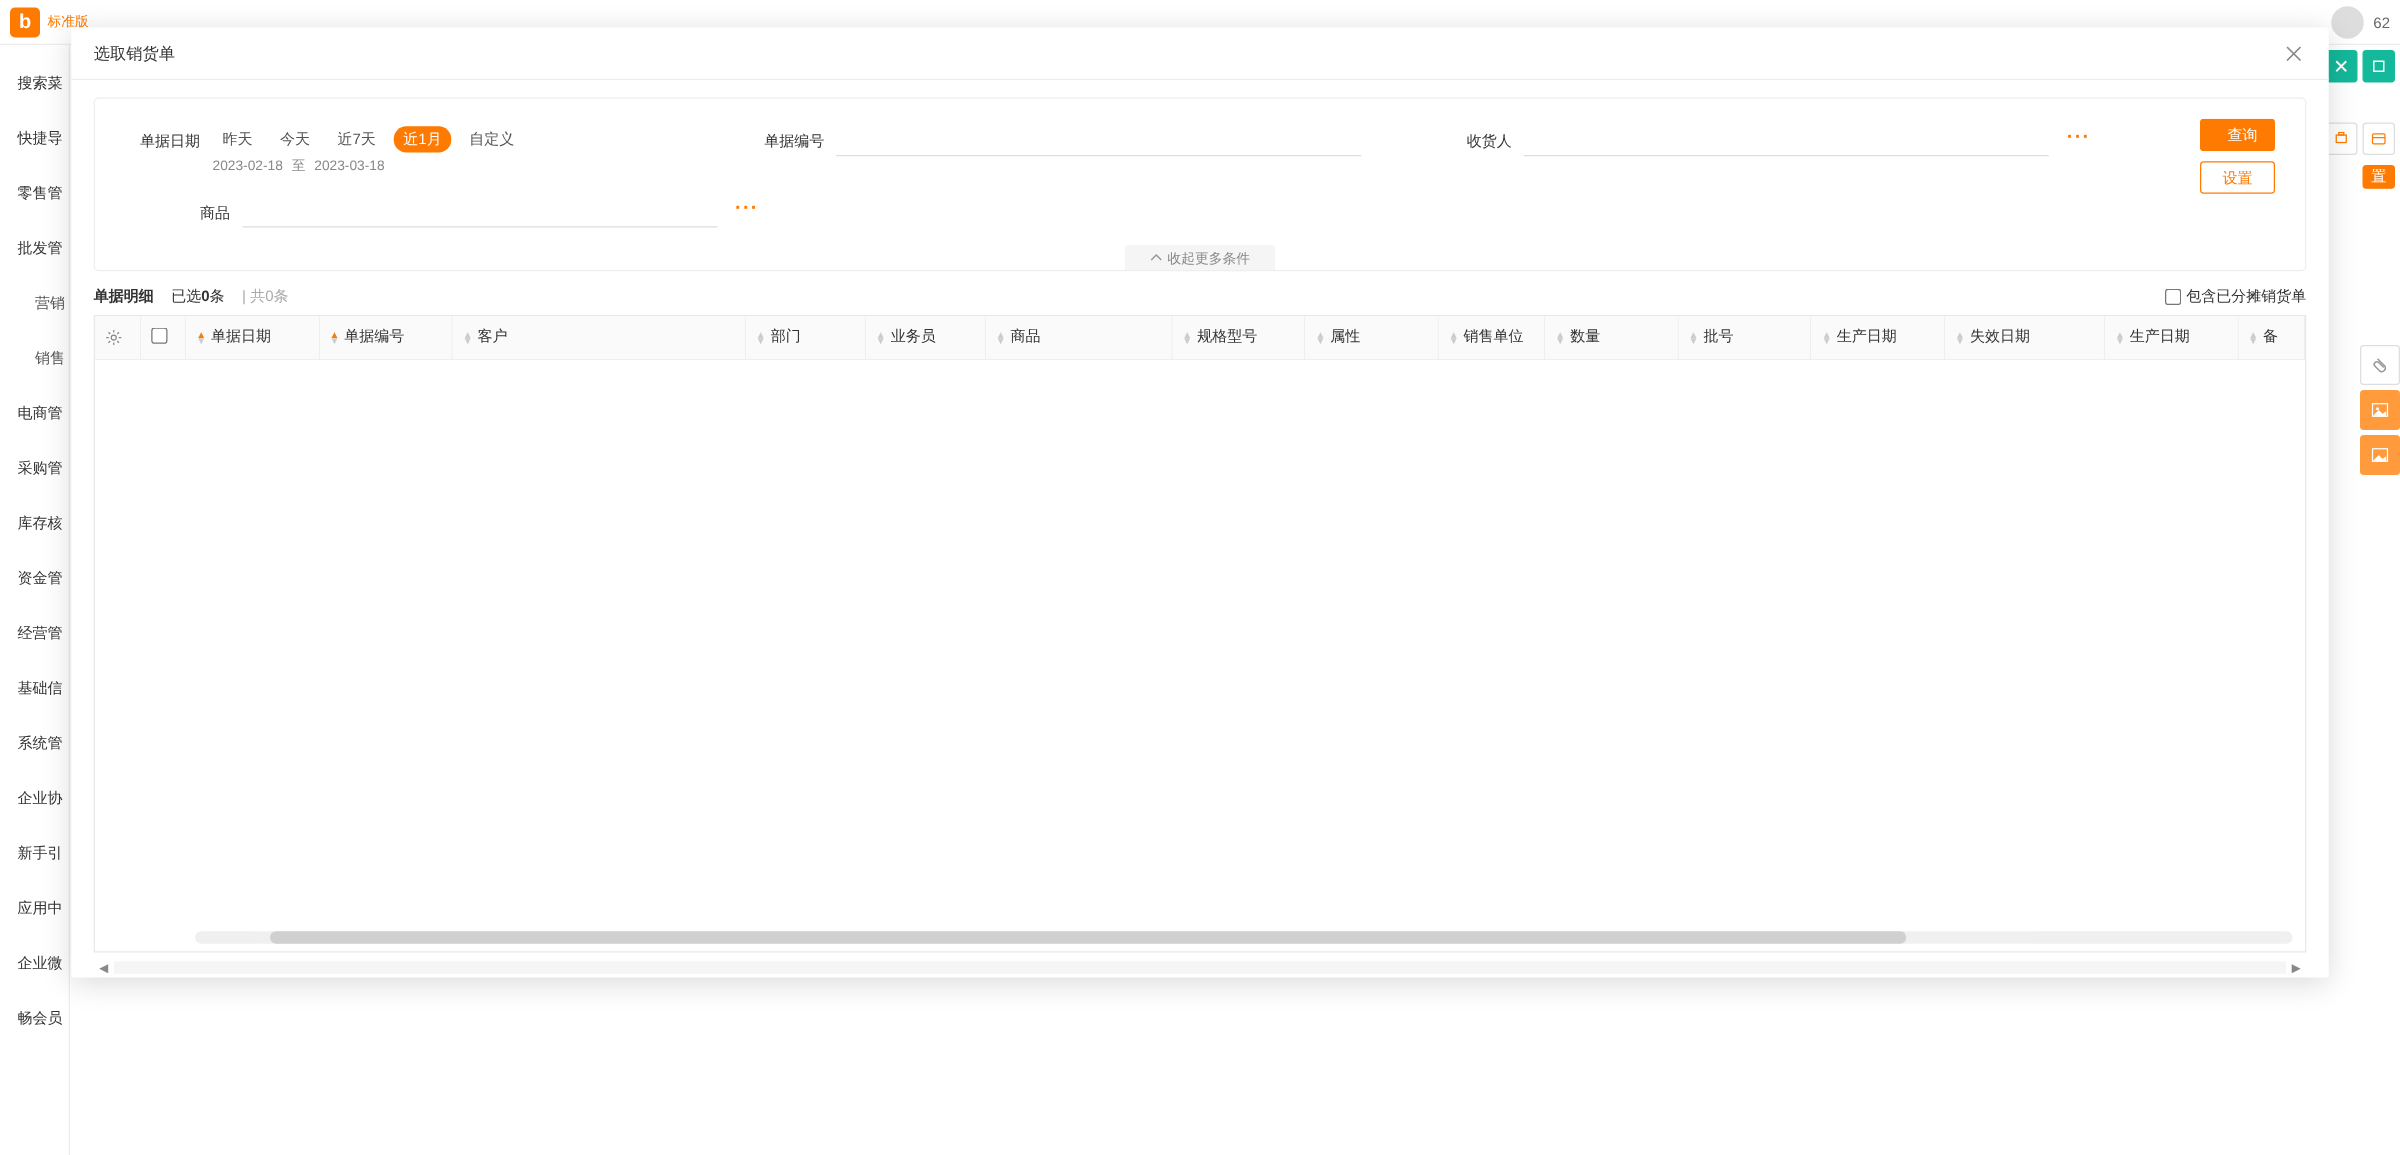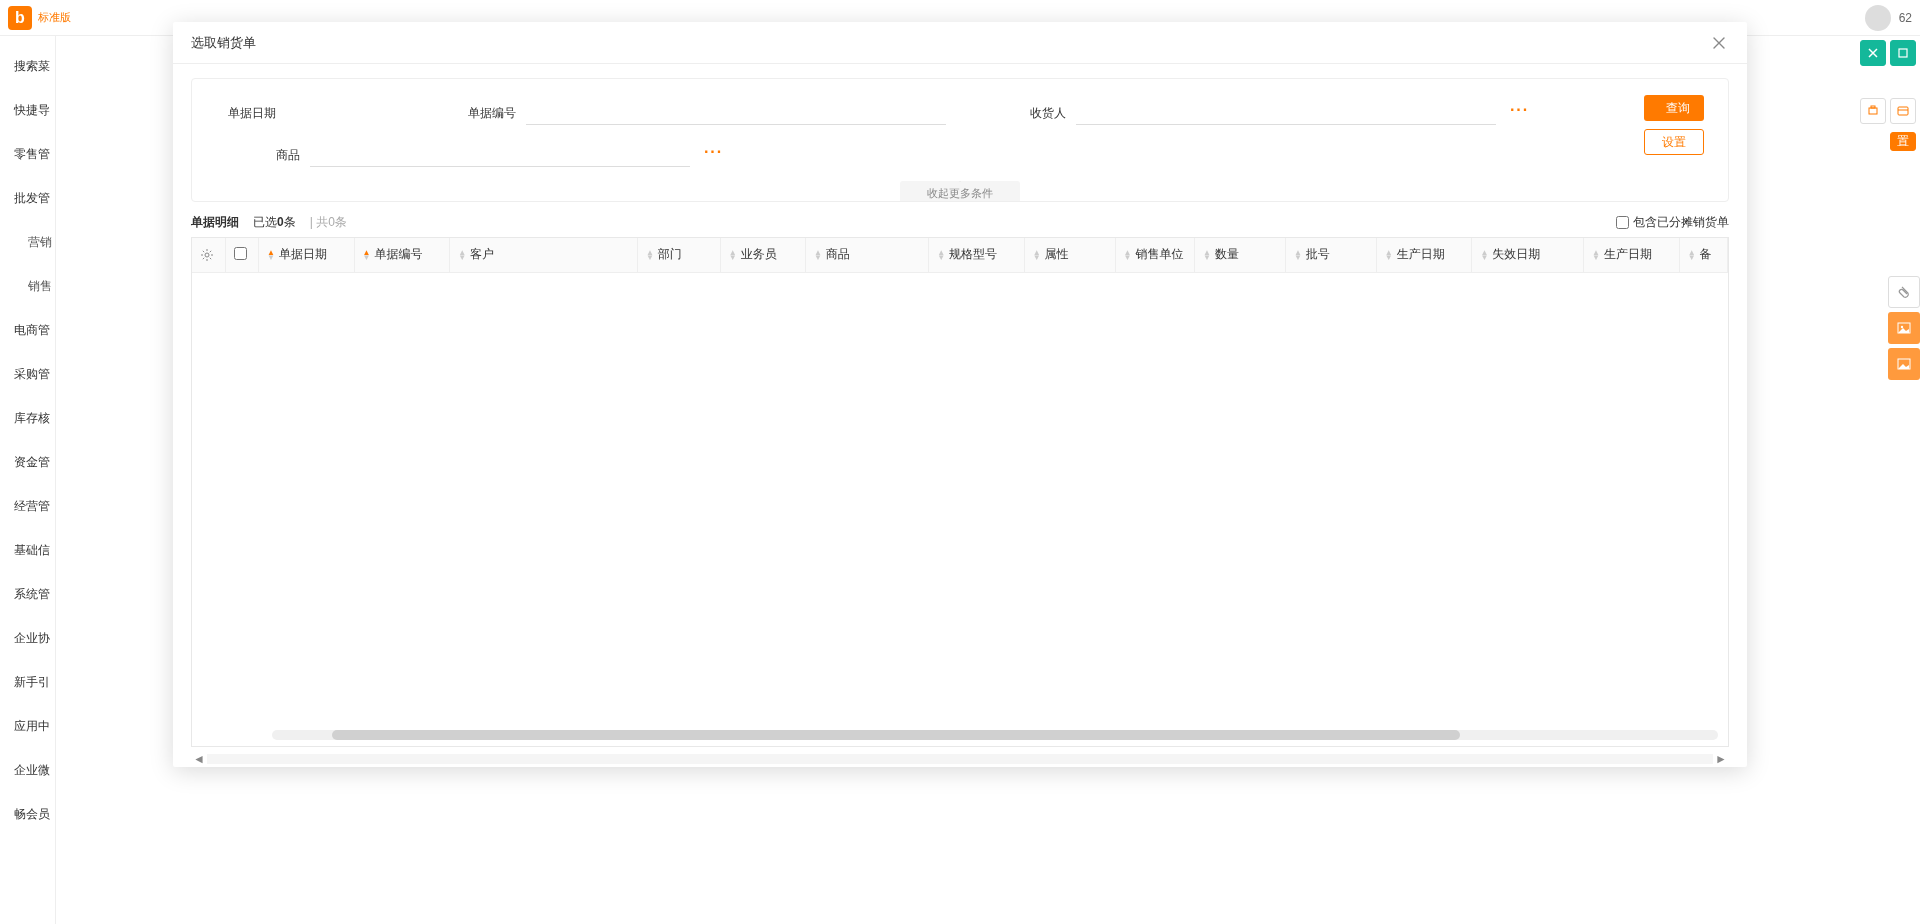--- a/index.html
+++ b/index.html
@@ -120,21 +120,21 @@
 .modal-overlay {
   position: absolute;
   inset: 0;
   background: rgba(0,0,0,0);
   display: flex;
   align-items: flex-start;
   justify-content: center;
 }
 .modal {
   margin-top: 22px;
-  width: 1574px;
+  width: 1806px;
   background: #fff;
   border-radius: 2px;
   box-shadow: 0 4px 24px rgba(0,0,0,0.15);
   display: flex;
   flex-direction: column;
   max-height: calc(100% - 22px);
 }
 .modal-header {
   height: 42px;
   display: flex;
@@ -244,21 +244,20 @@
   height: 20px;
   background: #f5f5f5;
   border-radius: 3px 3px 0 0;
   display:flex;
   align-items:center;
   justify-content:center;
   gap:4px;
   color:#888;
   cursor:pointer;
   font-size:11px;
-  flex-direction:column;
 }
 
 .list-header {
   display: flex;
   align-items: center;
   margin-top: 12px;
   gap: 14px;
 }
 .list-title { font-weight: 600; }
 .selected-info { color: #333; }
@@ -493,20 +492,34 @@
       </div>
     </div>
 
     <div class="modal-body">
       <div class="filter-card">
         <div class="filter-rows">
           <div class="filter-row">
 
             <div class="filter-field">
               <div class="filter-label">单据日期</div>
+              <div>
+                <div class="date-chips">
+                  <span class="chip">昨天</span>
+                  <span class="chip">今天</span>
+                  <span class="chip">近7天</span>
+                  <span class="chip active">近1月</span>
+                  <span class="chip">自定义</span>
+                </div>
+                <div class="date-range">
+                  <span>2023-02-18</span>
+                  <span style="margin:0 4px;">至</span>
+                  <span>2023-03-18</span>
+                </div>
+              </div>
             </div>
 
             <div class="filter-field" style="margin-left:140px;">
               <div class="filter-label">单据编号</div>
               <input class="underline-input wide" style="">
             </div>
 
             <div class="filter-field" style="margin-left:20px;">
               <div class="filter-label">收货人</div>
               <input class="underline-input wider" style="">

